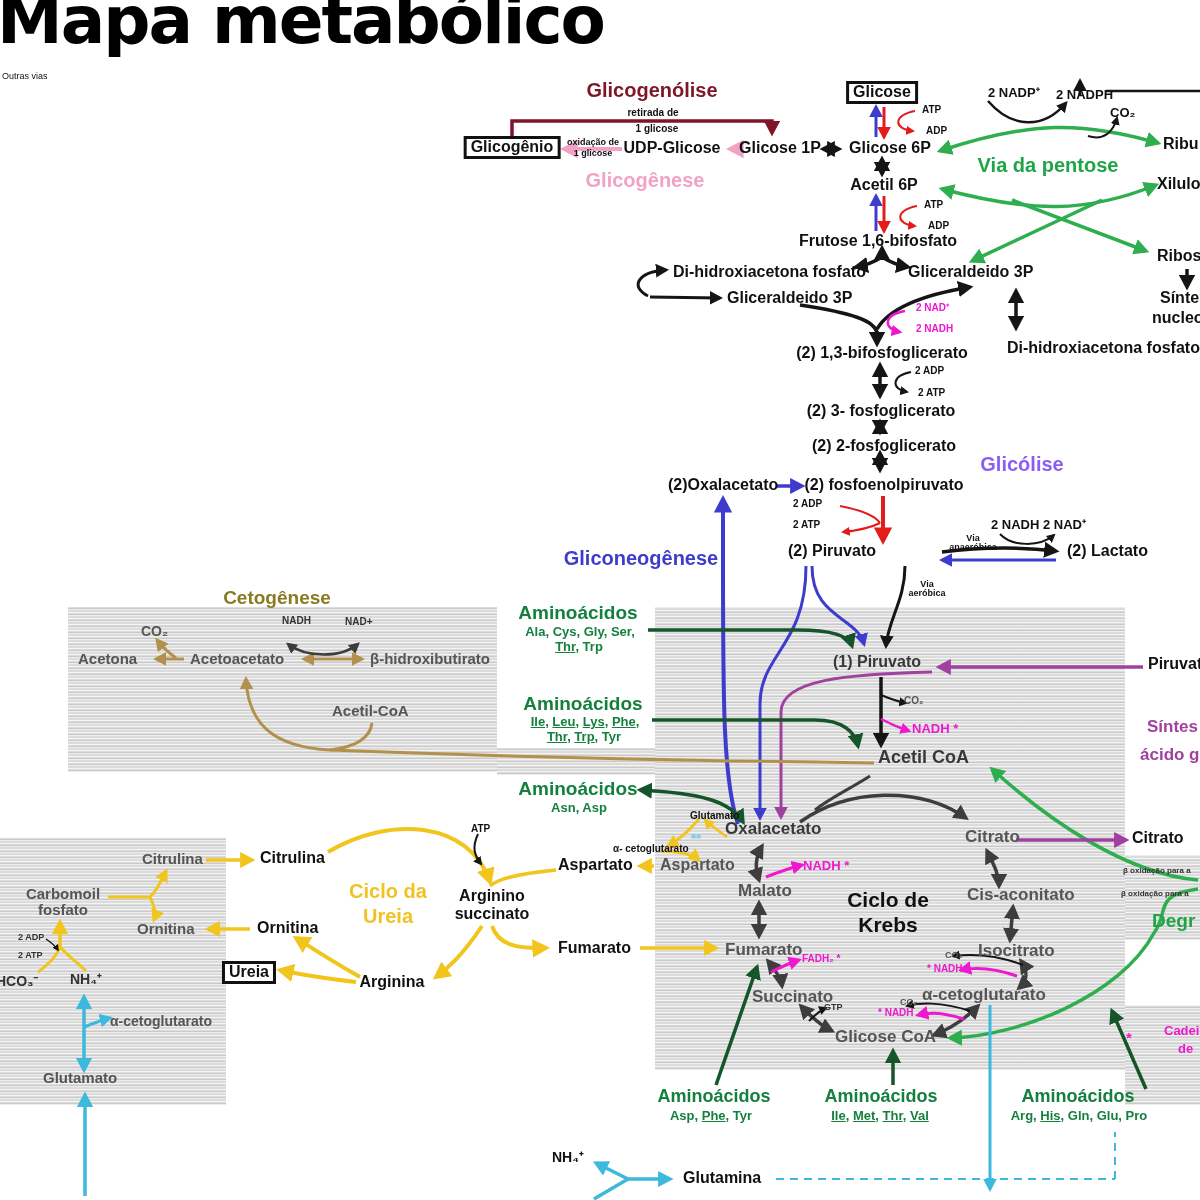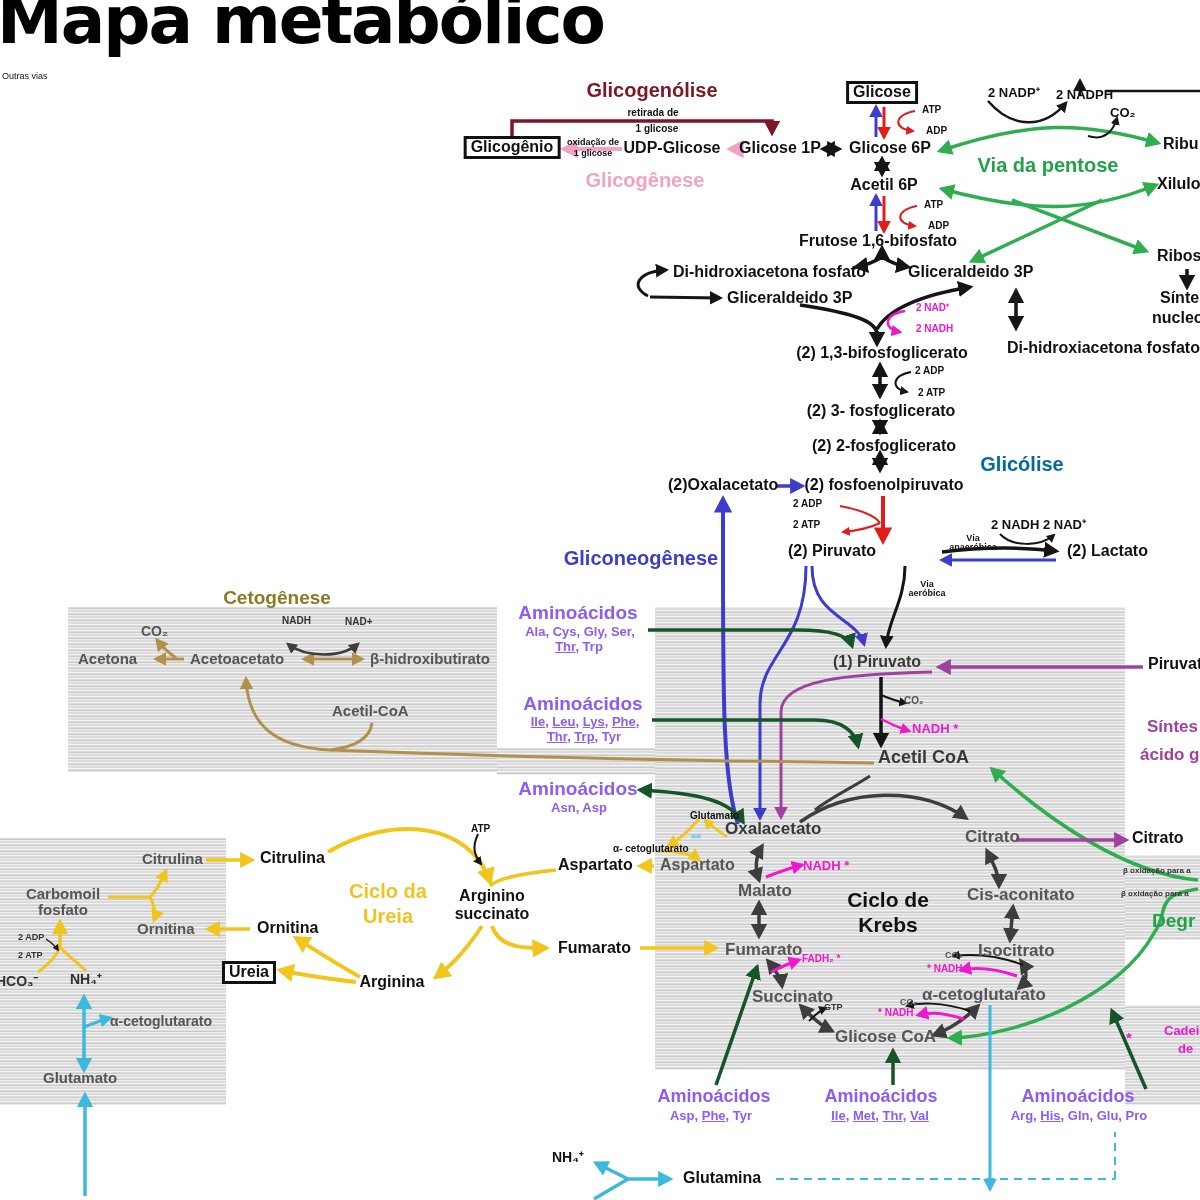--- a/index.html
+++ b/index.html
@@ -14,22 +14,22 @@
   .k-blk{stroke:#151515}.k-gry{stroke:#3d3d3d}.k-red{stroke:#e31b1b}.k-dred{stroke:#7e1628}
   .k-pnk{stroke:#f2a3c5}.k-blu{stroke:#3d3ccd}.k-grn{stroke:#2fae50}.k-dgn{stroke:#16552a}
   .k-yel{stroke:#f2c51d}.k-cyn{stroke:#3cb9dc}.k-mag{stroke:#ef17cf}.k-pur{stroke:#a0419f}.k-tan{stroke:#b2914d}
   .dash{stroke-dasharray:8 6}
   .lbl{position:absolute;white-space:nowrap;font-weight:bold;line-height:1.05}
   .c{transform:translateX(-50%)}
   .s8{font-size:8px}.s9{font-size:9px}.s10{font-size:10px}.s11{font-size:13px}.s13{font-size:13px}
   .s14{font-size:14px}.s15{font-size:15px}.s16{font-size:16px}.s17{font-size:17px}.s18{font-size:18px}
   .s19{font-size:19px}.s20{font-size:20px}.s21{font-size:21px}
   .t-blk{color:#111}.t-gry{color:#555}.t-dg2{color:#383838}.t-dgry{color:#333}
-  .t-dred{color:#7e1628}.t-pnk{color:#f2a3c5}.t-red{color:#0369a1}.t-blu{color:#3d3ccd}
-  .t-grn{color:#21a447}.t-dgn{color:#8b5cf6}.t-yel{color:#f0c322}
+  .t-dred{color:#7e1628}.t-pnk{color:#f2a3c5}.t-red{color:#8b5cf6}.t-blu{color:#3d3ccd}
+  .t-grn{color:#21a447}.t-dgn{color:#15803d}.t-yel{color:#f0c322}
   .t-mag{color:#ef17cf}.t-pur{color:#a0419f}.t-olv{color:#8a7a20}.t-lbb{color:#6fc9ef}
   .box{border:3px solid #111;padding:0 4px;background:#fff}
   .u{text-decoration:underline}
   #title{position:absolute;left:-3px;top:-12px;font-family:"DejaVu Sans",sans-serif;
          font-weight:bold;font-size:66px;color:#000;letter-spacing:-2px;line-height:1}
 </style>
 </head>
 <body>
 
 <div id="canvas">

